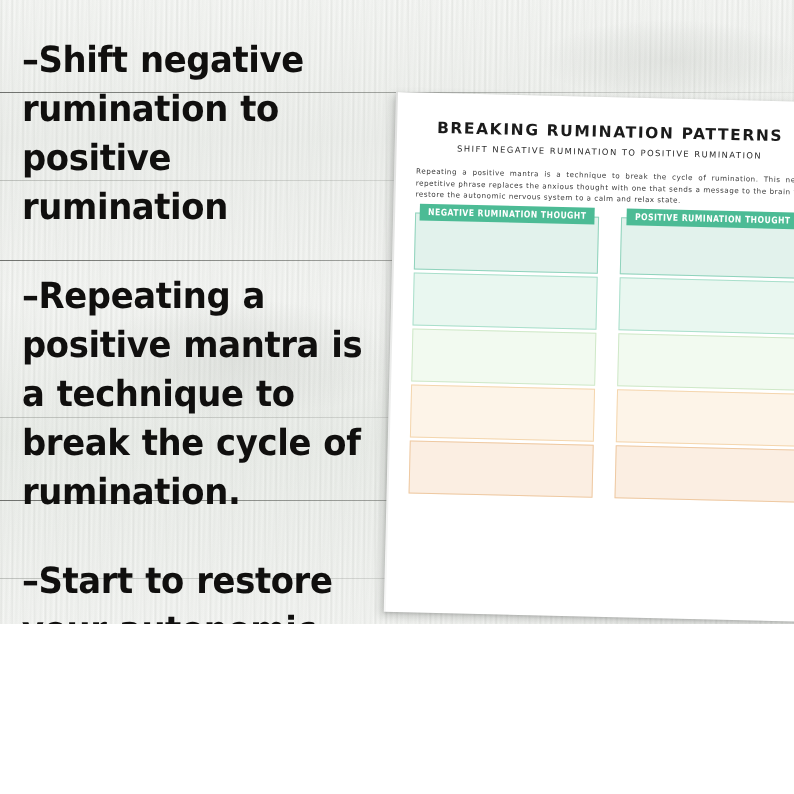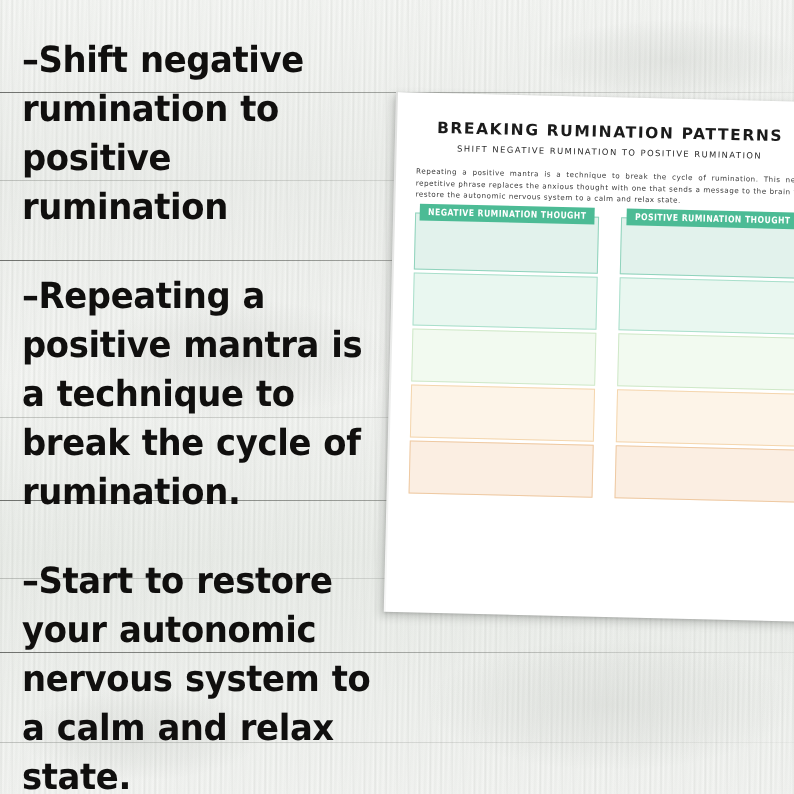--- a/index.html
+++ b/index.html
@@ -7,21 +7,21 @@
   html, body {
     width: 794px;
     height: 794px;
     overflow: hidden;
     font-family: "Liberation Sans", sans-serif;
   }
 
   #scene {
     position: relative;
     width: 794px;
-    height: 794px;
+    height: 624px;
     background: #e5e5e5;
     overflow: hidden;
   }
 
   
   .wood {
     position: absolute;
     inset: 0;
     background:
       repeating-linear-gradient(

